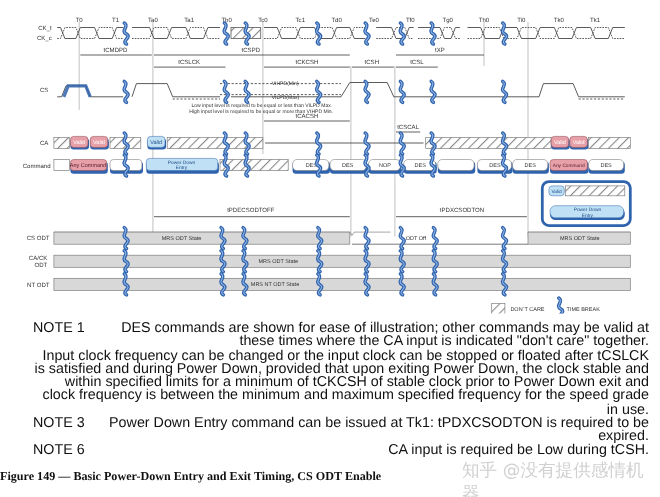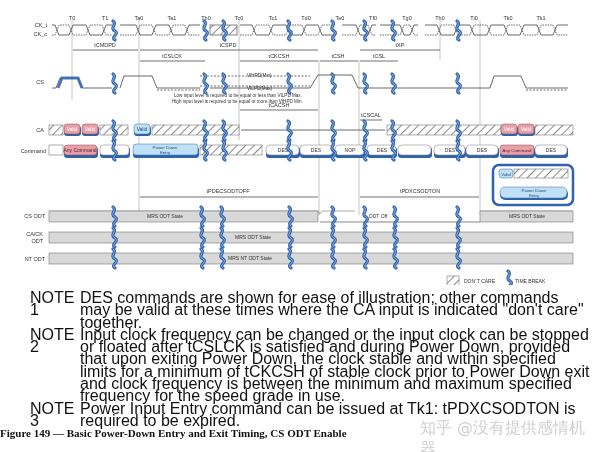--- a/index.html
+++ b/index.html
@@ -1,21 +1,21 @@
 <!DOCTYPE html>
 <html><head>
 <meta charset="utf-8">
 <style>
   html, body { margin:0; padding:0; background:#ffffff; }
   body { width:600px; height:452px; position:relative; overflow:hidden; font-family:"Liberation Sans", sans-serif; color:#222; }
   #diagram { position:absolute; left:0; top:0; width:600px; height:285px; }
-  .notes { position:absolute; left:30px; top:292px; width:560px; font-size:16px; line-height:12.3px; color:#111; font-family:"Liberation Sans", sans-serif; }
+  .notes { position:absolute; left:30px; top:292px; width:560px; font-size:13px; line-height:12.3px; color:#111; font-family:"Liberation Sans", sans-serif; }
   .note { display:flex; }
   .note-num { width:50px; flex:none; }
-  .note-text { flex:1; }
+  .note-text { flex:1;text-align:right; }
   .caption { position:absolute; left:0; width:600px; top:427px; text-align:left; font-family:"Liberation Serif", serif; font-weight:bold; font-size:11px; color:#111; }
   .watermark { position:absolute; left:420px; top:418px; font-size:16px; color:#c8c8c8; font-family:"DejaVu Sans", sans-serif; opacity:0.85; }
   svg text { font-family:"Liberation Sans", sans-serif; }
 </style>
 </head>
 <body>
 
 <svg id="diagram" width="600" height="285" viewBox="0 0 600 285" xmlns="http://www.w3.org/2000/svg">
   <defs>
     <pattern id="hatch" patternUnits="userSpaceOnUse" width="6" height="6" patternTransform="rotate(45)">
@@ -294,23 +294,26 @@
     <text x="515" y="283" font-size="5" fill="#333">TIME BREAK</text>
   </g>
 </svg>
 
 <div class="notes">
   <div class="note">
     <span class="note-num">NOTE 1</span>
     <span class="note-text">DES commands are shown for ease of illustration; other commands may be valid at these times where the CA input is indicated "don't care" together.</span>
   </div>
   <div class="note">
-    <span class="note-num">NOTE 2</span>
     <span class="note-text">Input clock frequency can be changed or the input clock can be stopped or floated after tCSLCK is satisfied and during Power Down, provided that upon exiting Power Down, the clock stable and within specified limits for a minimum of tCKCSH of stable clock prior to Power Down exit and clock frequency is between the minimum and maximum specified frequency for the speed grade in use.</span>
   </div>
   <div class="note">
     <span class="note-num">NOTE 3</span>
-    <span class="note-text">Power Input Entry command can be issued at Tk1: tPDXCSODTON is required to be expired.</span>
+    <span class="note-text">Power Down Entry command can be issued at Tk1: tPDXCSODTON is required to be expired.</span>
+  </div>
+  <div class="note">
+    <span class="note-num">NOTE 6</span>
+    <span class="note-text">CA input is required be Low during tCSH.</span>
   </div>
 </div>
 
 <div class="caption">Figure 149 — Basic Power-Down Entry and Exit Timing, CS ODT Enable</div>
 <div class="watermark">知乎 @没有提供感情机器</div>
 
 </body></html>

